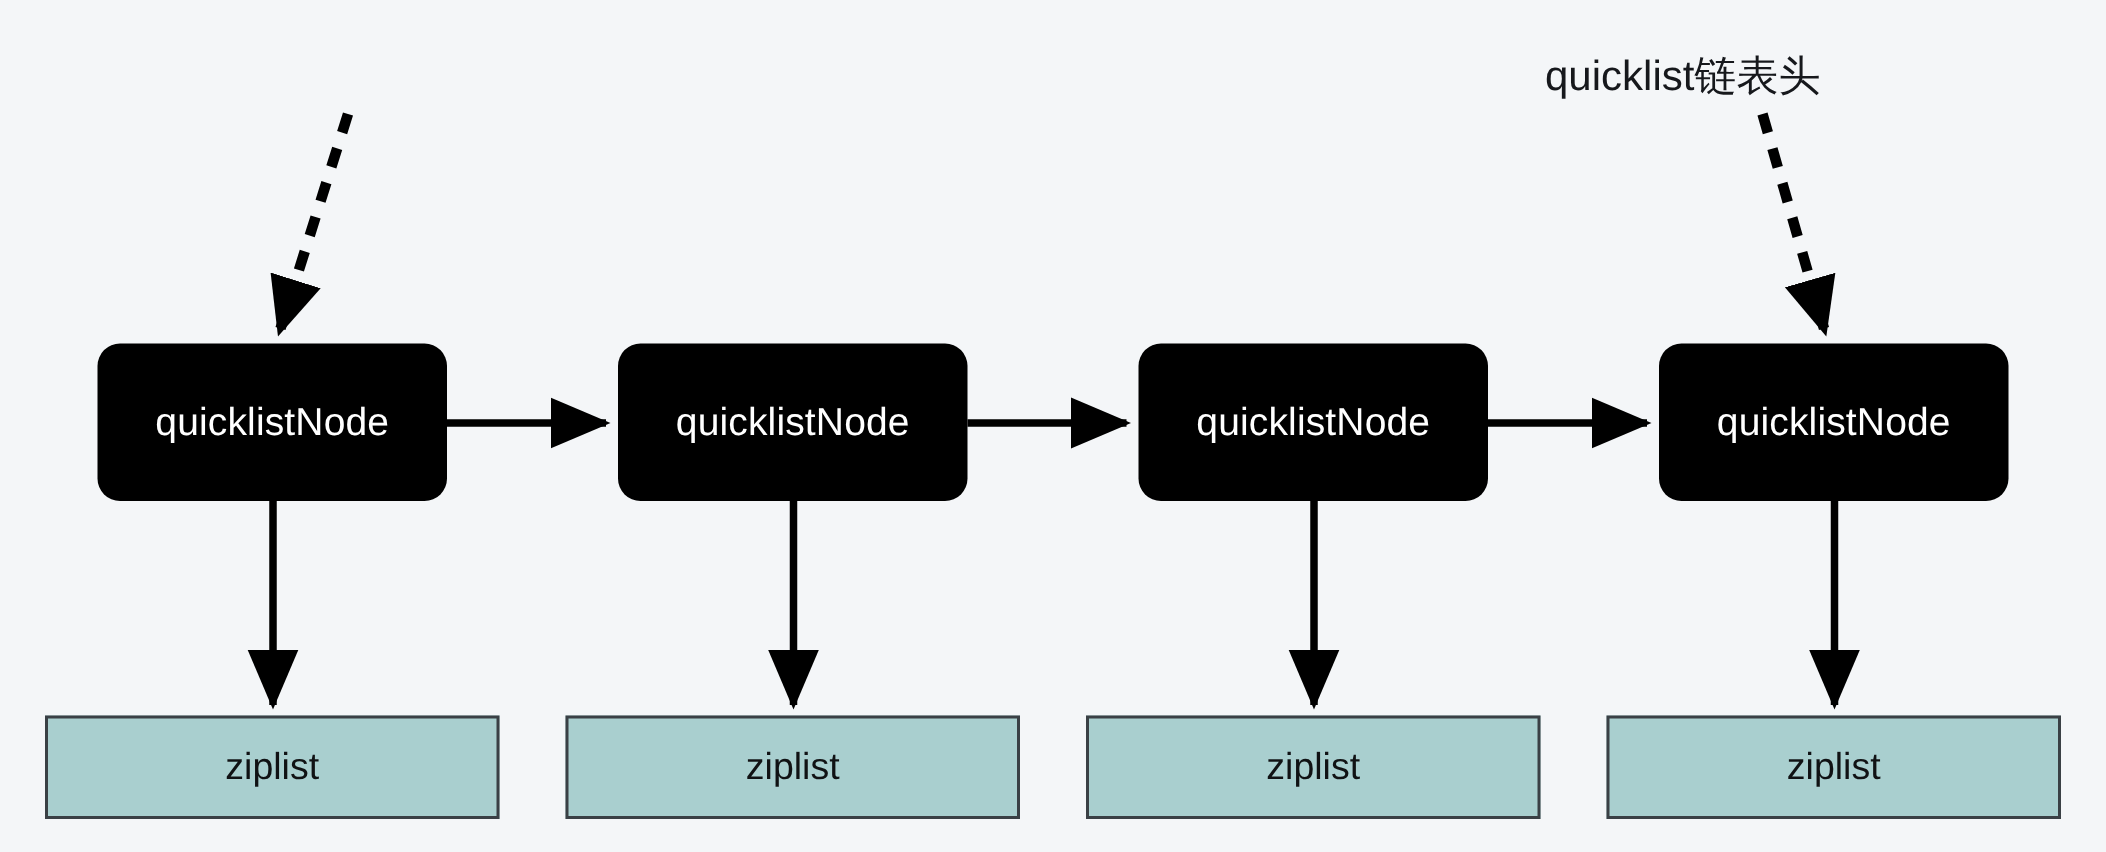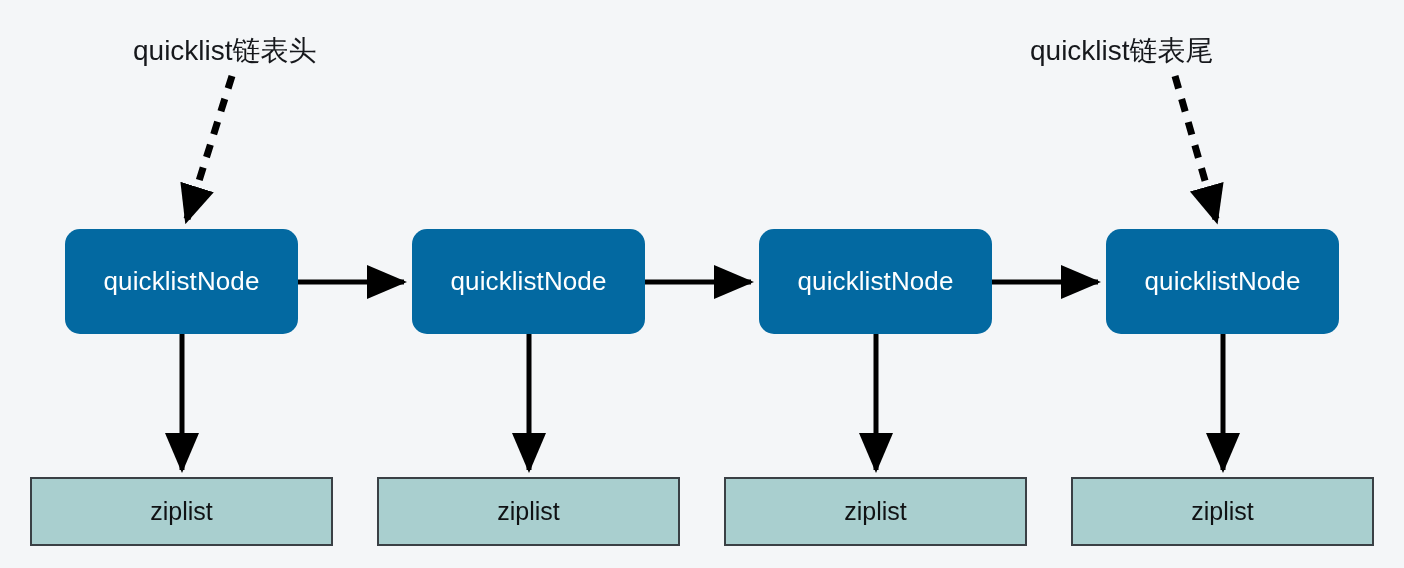--- a/index.html
+++ b/index.html
@@ -33,21 +33,21 @@
     font-size: 28px;
     line-height: 34px;
     color: #16181c;
     white-space: nowrap;
     letter-spacing: 0px;
   }
   .node {
     position: absolute;
     width: 233px;
     height: 105px;
-    background: #0369a1;
+    background: #000000;
     border-radius: 15px;
     display: flex;
     align-items: center;
     justify-content: center;
     color: #ffffff;
     font-size: 26px;
     letter-spacing: 0.1px;
     box-sizing: border-box;
   }
   .ziplist {
@@ -100,22 +100,21 @@
       <line x1="876" y1="334" x2="876" y2="470" stroke="#000000" stroke-width="5" marker-end="url(#arrowhead)"></line>
       <line x1="1223" y1="334" x2="1223" y2="470" stroke="#000000" stroke-width="5" marker-end="url(#arrowhead)"></line>
     </g>
 
     <g>
       <line x1="232" y1="76" x2="187" y2="219" stroke="#000000" stroke-width="7" stroke-dasharray="13 11" marker-end="url(#arrowhead-dash)"></line>
       <line x1="1175" y1="76" x2="1216" y2="219" stroke="#000000" stroke-width="7" stroke-dasharray="13 11" marker-end="url(#arrowhead-dash)"></line>
     </g>
   </svg>
 
-  <div class="label" style="left:133px; top:34px;">quicklist链表头</div>
-  <div class="label" style="left:1030px; top:34px;">quicklist链表尾</div>
+  <div class="label" style="left:1030px; top:34px;">quicklist链表头</div>
 
   <div class="node" style="left:65px; top:229px;">
     <span>quicklistNode</span>
   </div>
   <div class="node" style="left:412px; top:229px;">
     <span>quicklistNode</span>
   </div>
   <div class="node" style="left:759px; top:229px;">
     <span>quicklistNode</span>
   </div>

